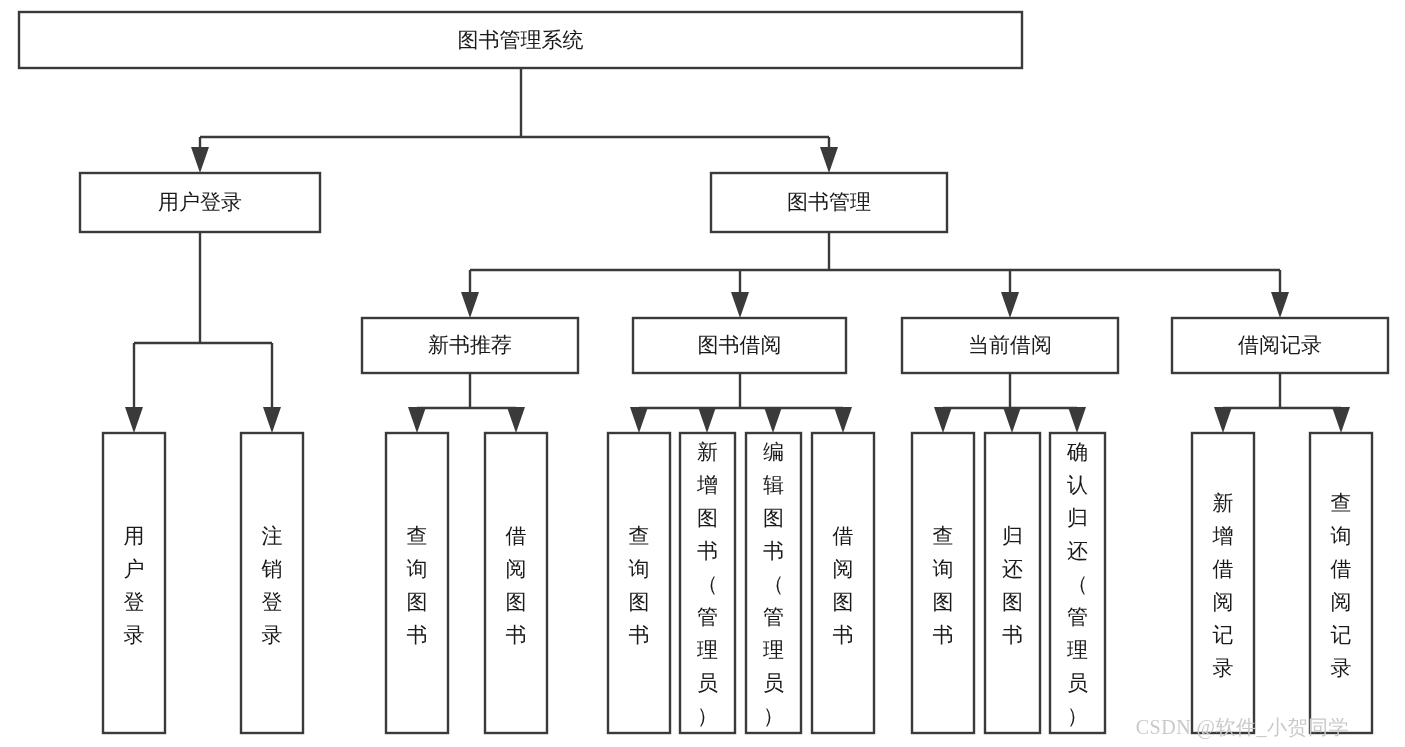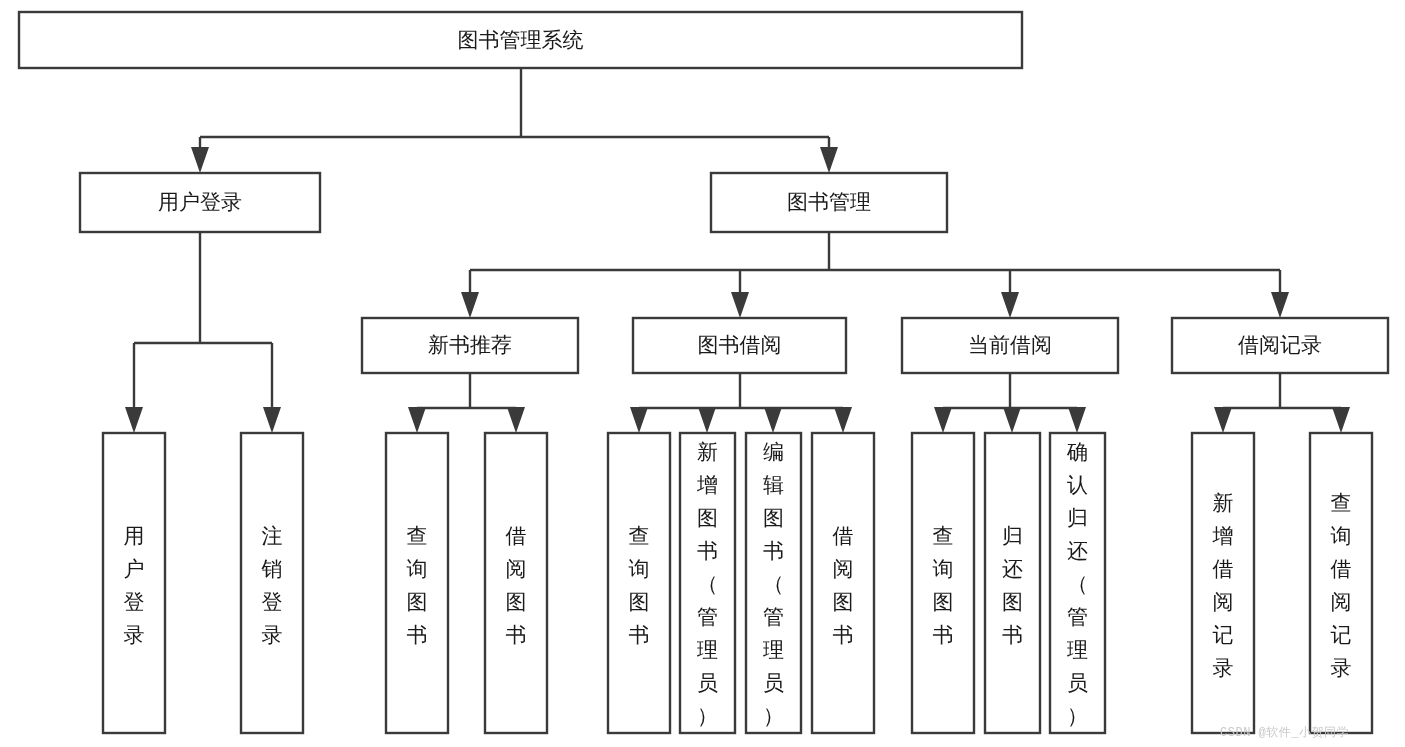--- a/index.html
+++ b/index.html
@@ -54,22 +54,22 @@
   .node-label-vertical {
     fill: #1a1a1a;
     font-family: "Liberation Sans", "DejaVu Sans", sans-serif;
     font-size: 21px;
     text-anchor: middle;
   }
   .watermark-text {
     position: absolute;
     right: 14px;
     bottom: 6px;
-    font-family: Liberation Mono, monospace;
-    font-size: 12px;
+    font-family: Liberation Serif, serif;
+    font-size: 20px;
     color: #c9c9c9;
     white-space: nowrap;
     letter-spacing: 0.5px;
     user-select: none;
   }
 </style>
 </head>
 <body>
 
 <div id="diagram-root">

